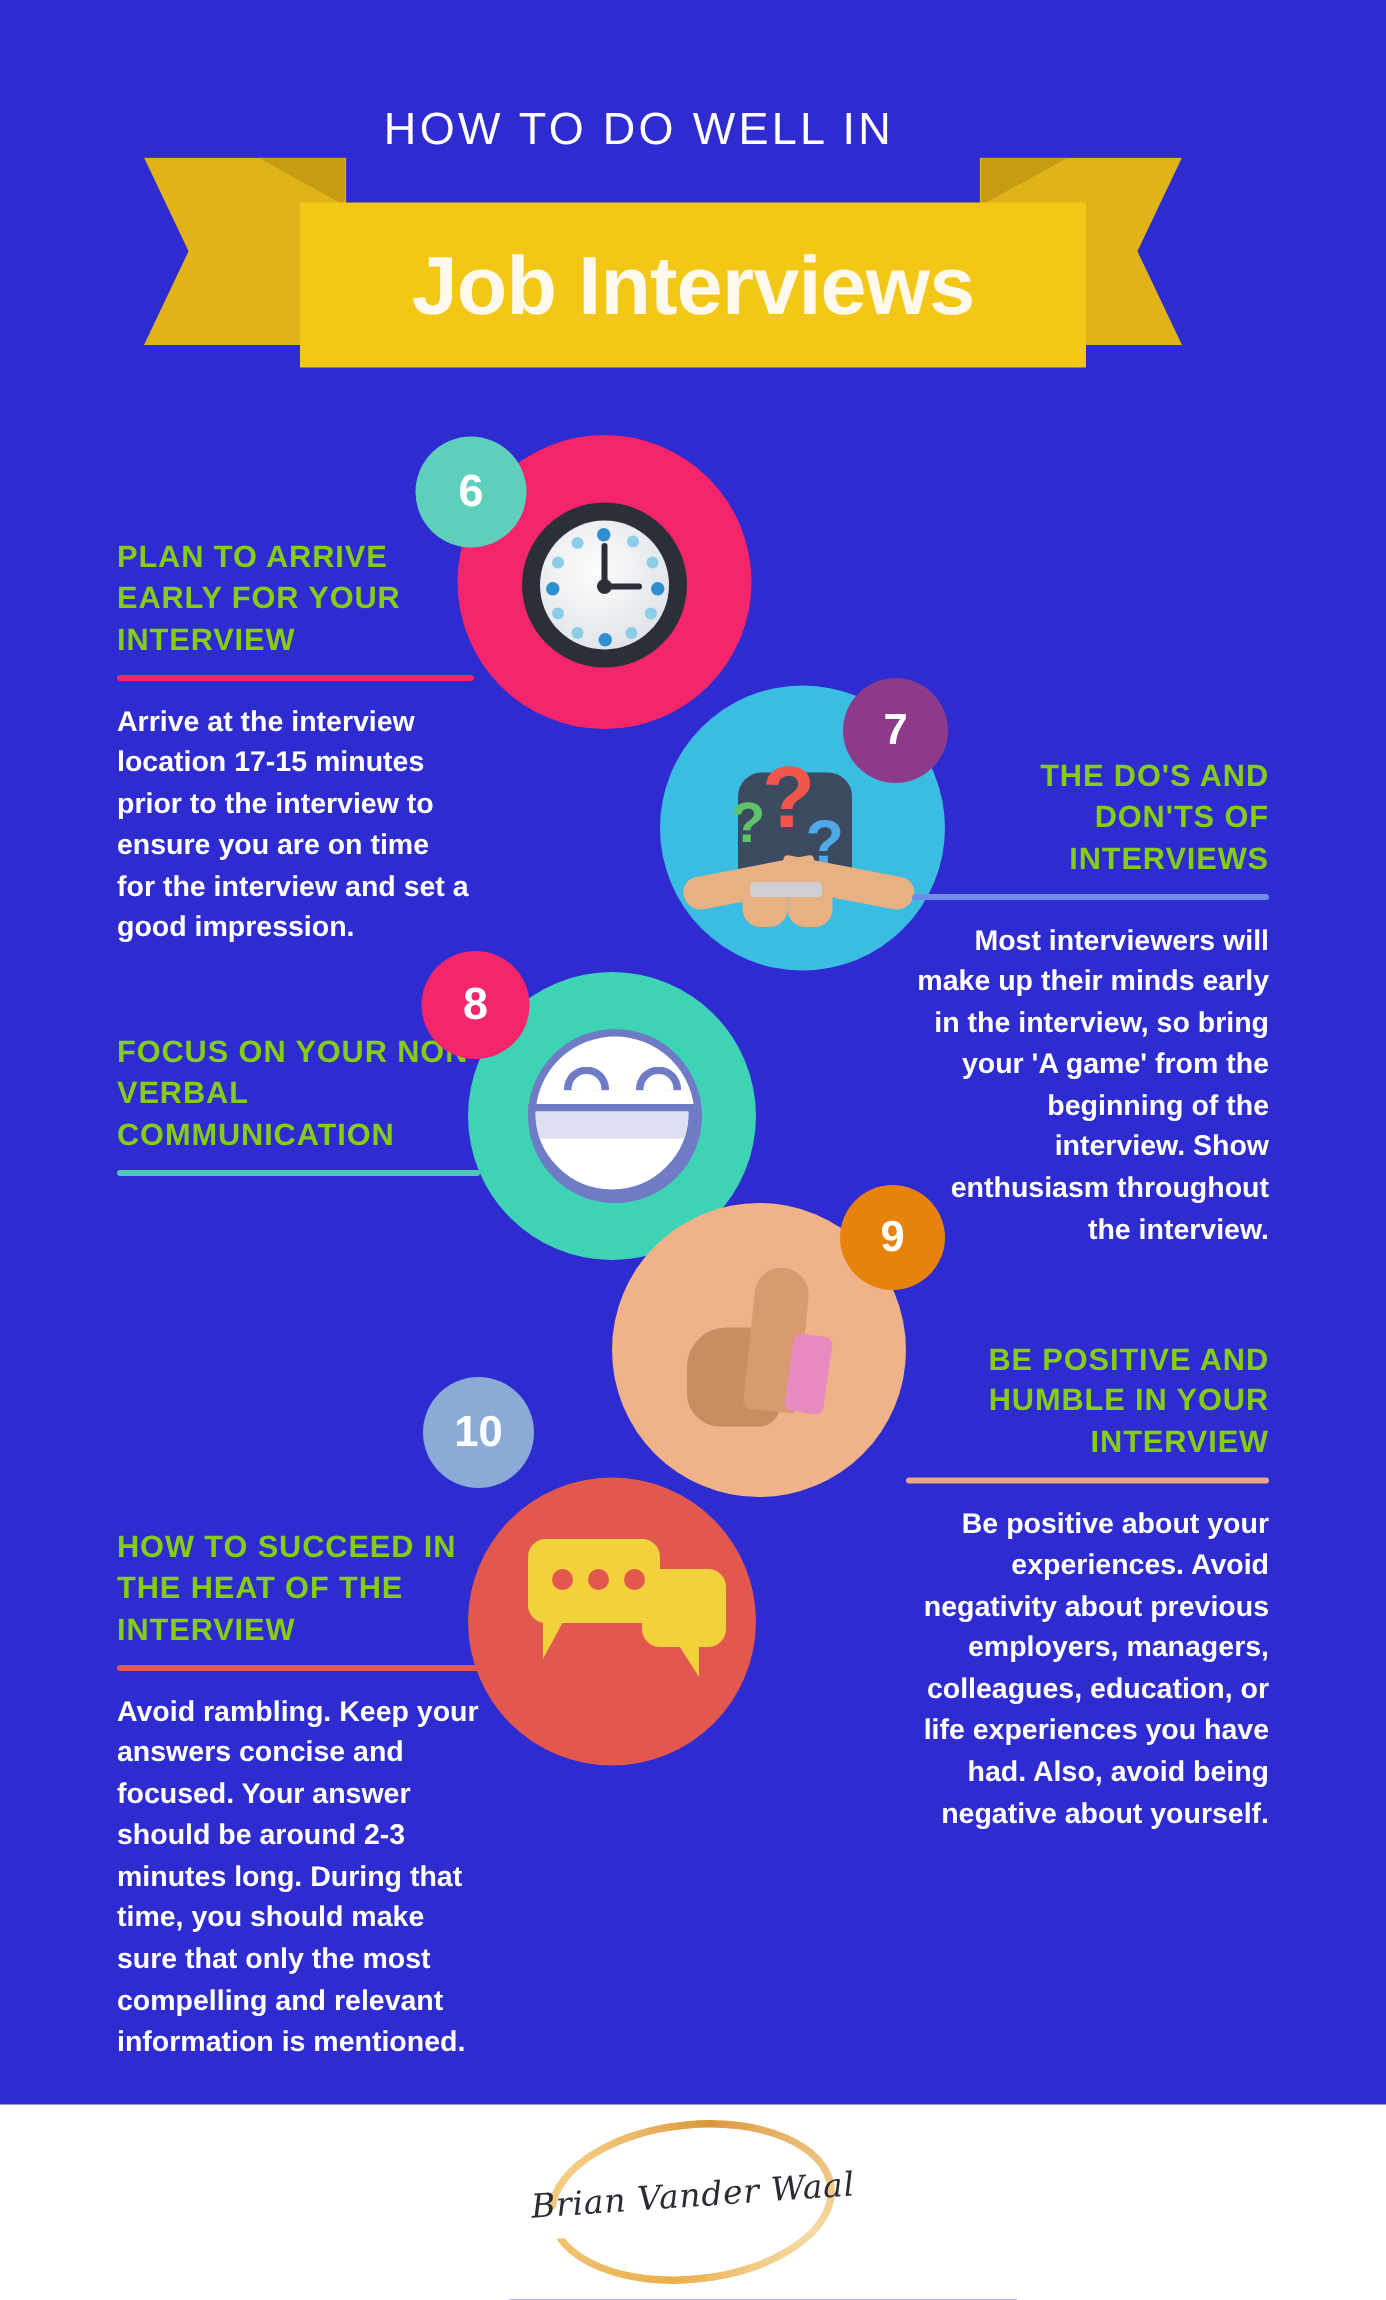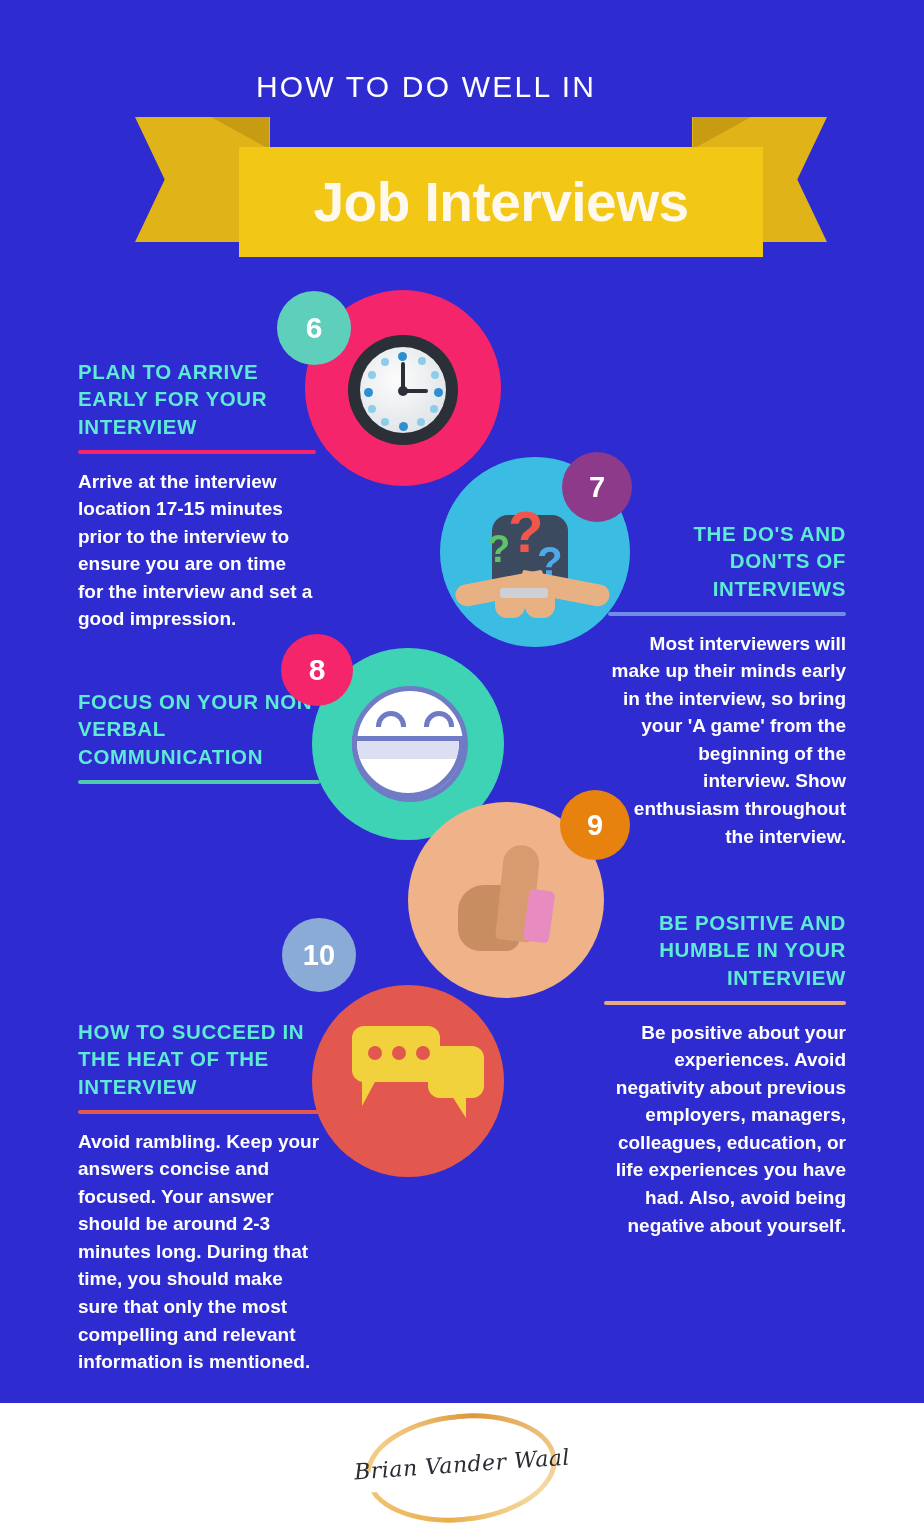--- a/index.html
+++ b/index.html
@@ -13,21 +13,21 @@
   #poster {
     position:absolute; left:0; top:0; width:924px; height:1533px;
     background:#2E2BD0; overflow:hidden;
   }
 
   
   .kicker {
     position:absolute; left:0; top:70px; width:852px; text-align:center;
     color:#ffffff; font-size:30px; font-weight:400; letter-spacing:2.2px;
   }
-  .ribbon-wrap { position:absolute; left:0; top:117px; width:884px; height:140px;margin-left:39px; }
+  .ribbon-wrap { position:absolute; left:0; top:105px; width:884px; height:140px; }
   .tail {
     position:absolute; top:0; width:135px; height:125px; background:#E0B418;
   }
   .tail.left  { left:96px;  clip-path:polygon(0 0,100% 0,100% 100%,0 100%,22% 50%); }
   .tail.right { right:96px; clip-path:polygon(0 0,100% 0,78% 50%,100% 100%,0 100%); }
   .fold {
     position:absolute; top:0; width:58px; height:32px; background:#C79C12;
   }
   .fold.left  { left:172px;  clip-path:polygon(0 0,100% 0,100% 100%); }
   .fold.right { right:172px; clip-path:polygon(0 0,100% 0,0 100%); }
@@ -35,28 +35,28 @@
     position:absolute; left:200px; top:30px; width:524px; height:110px;
     background:#F2C716; display:flex; align-items:center; justify-content:center;
   }
   .ribbon-main span {
     color:#FFF8EC; font-size:55px; font-weight:bold; letter-spacing:-0.5px;
   }
 
   
   .txt { position:absolute; }
   .head {
-    color:#5eead4; font-size:20.5px; font-weight:bold; line-height:1.33;
+    color:#84cc16; font-size:20.5px; font-weight:bold; line-height:1.33;
     letter-spacing:0.6px;
   }
   .rule { height:4px; margin:10px 0 14px 0; border-radius:2px; }
   .body {
     color:#ffffff; font-size:19px; font-weight:bold; line-height:1.45;
   }
-  .align-r { text-align:right;margin-top:16px; }
+  .align-r { text-align:right; }
 
   
   .badge {
     position:absolute; border-radius:50%; display:flex;
     align-items:center; justify-content:center;
     color:#ffffff; font-weight:bold; z-index:6;
   }
 
   
   .circ { position:absolute; border-radius:50%; }

